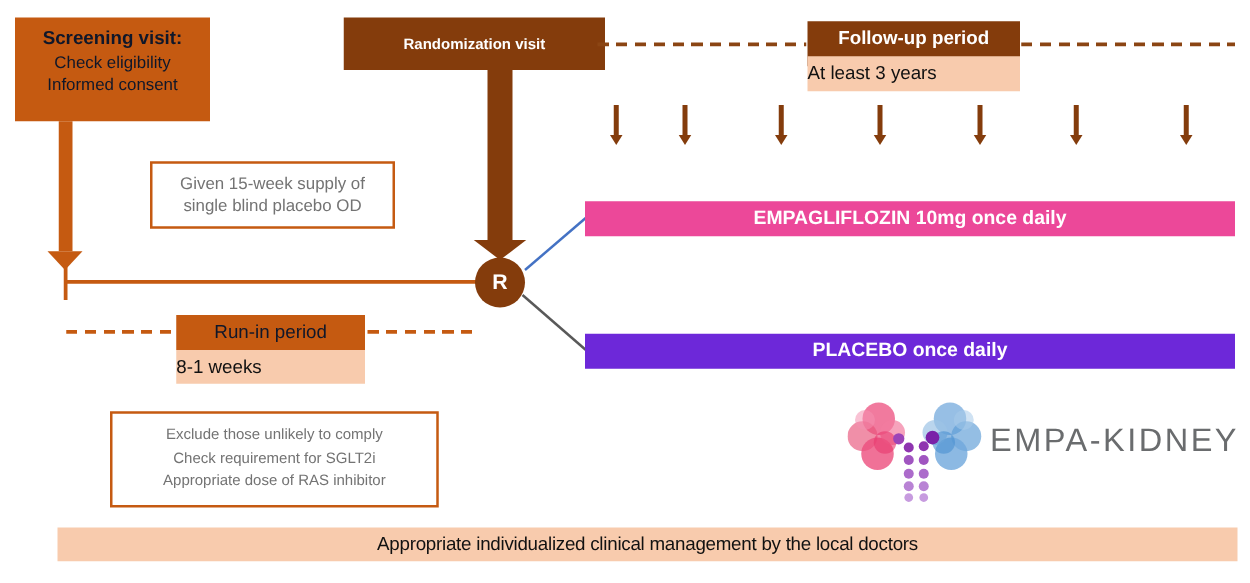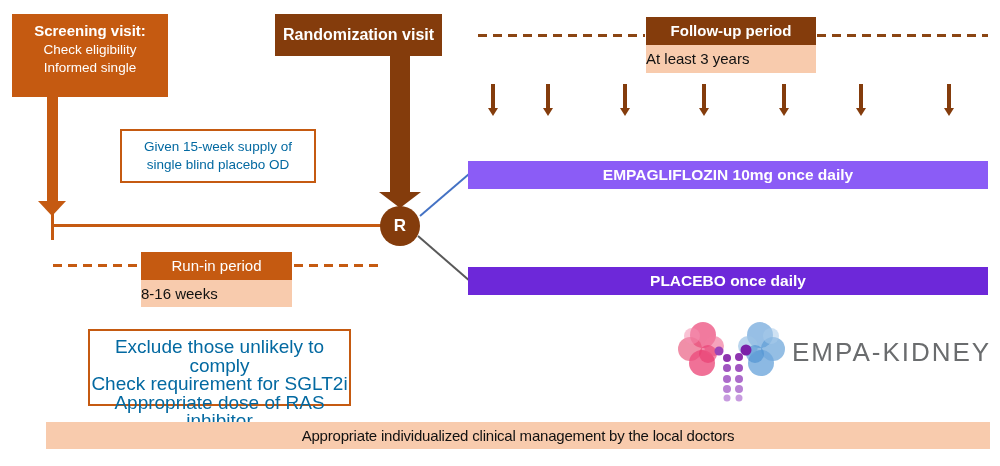--- a/index.html
+++ b/index.html
@@ -8,51 +8,51 @@
   .canvas {
     position: relative;
     width: 1000px;
     height: 466px;
     background: #ffffff;
     overflow: hidden;
   }
   .abs { position: absolute; }
 
   
-  .box-orange  { background: #C55A11; color: #ffffff; text-align: center; }
+  .box-orange  { background: #C55A11; color: #0f172a; text-align: center; }
   .box-brown   { background: #843C0C; color: #ffffff; text-align: center; }
   .box-peach   { background: #F8CBAD; color: #111111; text-align: left; }
-  .box-outline { background: #ffffff; border: 2px solid #C55A11; color: #0369a1; text-align: center; }
+  .box-outline { background: #ffffff; border: 2px solid #C55A11; color: #737373; text-align: center; }
 
   .screening-box { left: 12px; top: 14px; width: 156px; height: 83px; padding-top: 7px; }
   .screening-box .t { font-size: 15px; font-weight: bold; line-height: 20px; }
   .screening-box .l { font-size: 13.5px; line-height: 18px; }
 
-  .randomization-box { left: 275px; top: 14px; width: 167px; height: 42px;
-    font-size: 16px; font-weight: bold; line-height: 42px; }
+  .randomization-box { left: 275px; top: 14px; width: 209px; height: 42px;
+    font-size: 12px; font-weight: bold; line-height: 42px; }
 
   .followup-title { left: 646px; top: 17px; width: 170px; height: 36px;
     font-size: 15px; font-weight: bold; line-height: 28px; }
   .followup-sub   { left: 646px; top: 45px; width: 170px; height: 28px;
     font-size: 15px; line-height: 28px; }
 
   .runin-title { left: 141px; top: 252px; width: 151px; height: 28px;
     font-size: 15px; font-weight: normal; line-height: 28px; }
   .runin-sub   { left: 141px; top: 280px; width: 151px; height: 27px;
     font-size: 15px; line-height: 27px; }
 
   .supply-note { left: 120px; top: 129px; width: 196px; height: 54px;
     font-size: 13.5px; line-height: 18px; padding-top: 7px; }
   .exclude-note { left: 88px; top: 329px; width: 263px; height: 77px;
-    font-size: 19px; line-height: 18.5px; padding-top: 7px; }
+    font-size: 12px; line-height: 18.5px; padding-top: 7px; }
 
   
   .arm-bar { left: 468px; width: 520px; height: 28px; color: #ffffff;
     font-size: 15.5px; font-weight: bold; text-align: center; line-height: 28px; }
-  .arm-empa    { top: 161px; background: #8b5cf6; }
+  .arm-empa    { top: 161px; background: #ec4899; }
   .arm-placebo { top: 267px; background: #6d28d9; }
 
   
   .dash { height: 3px; }
   .dash-brown  { background: repeating-linear-gradient(90deg, #8B4513 0 9px, transparent 9px 15px); }
   .dash-orange { background: repeating-linear-gradient(90deg, #C55A11 0 9px, transparent 9px 15px); }
 
   
   .h-line { left: 52px; top: 224px; width: 330px; height: 3px; background: #C55A11; }
   .v-tick { left: 51px; top: 212px; width: 3px; height: 28px; background: #C55A11; }
@@ -94,21 +94,21 @@
     line-height: 27px; letter-spacing: -0.2px; }
 </style>
 </head>
 <body>
 
 <div class="canvas">
 
   <div class="abs box-orange screening-box">
     <div class="t">Screening visit:</div>
     <div class="l">Check eligibility</div>
-    <div class="l">Informed single</div>
+    <div class="l">Informed consent</div>
   </div>
 
   <div class="abs down-arrow screening-arrow">
     <div class="stem"></div>
     <div class="head"></div>
   </div>
 
   <div class="abs box-brown randomization-box">Randomization visit</div>
 
   <div class="abs down-arrow randomization-arrow">
@@ -166,21 +166,21 @@
     <line x1="4" y1="72" x2="57" y2="118" stroke="#595959" stroke-width="2"></line>
   </svg>
 
   <div class="abs arm-bar arm-empa">EMPAGLIFLOZIN 10mg once daily</div>
   <div class="abs arm-bar arm-placebo">PLACEBO once daily</div>
 
   <div class="abs dash dash-orange" style="left:53px; top:264px; width:87px;"></div>
   <div class="abs dash dash-orange" style="left:294px; top:264px; width:85px;"></div>
 
   <div class="abs box-orange runin-title">Run-in period</div>
-  <div class="abs box-peach runin-sub">8-16 weeks</div>
+  <div class="abs box-peach runin-sub">8-1 weeks</div>
 
   <div class="abs box-outline exclude-note">
     <div>Exclude those unlikely to comply</div>
     <div>Check requirement for SGLT2i</div>
     <div>Appropriate dose of RAS inhibitor</div>
   </div>
 
   <svg class="abs" style="left:678px; top:318px;" width="115" height="90" viewBox="0 0 115 90">
 
     <circle cx="25" cy="17" r="13" fill="#EC4E7D" opacity="0.75"></circle>

